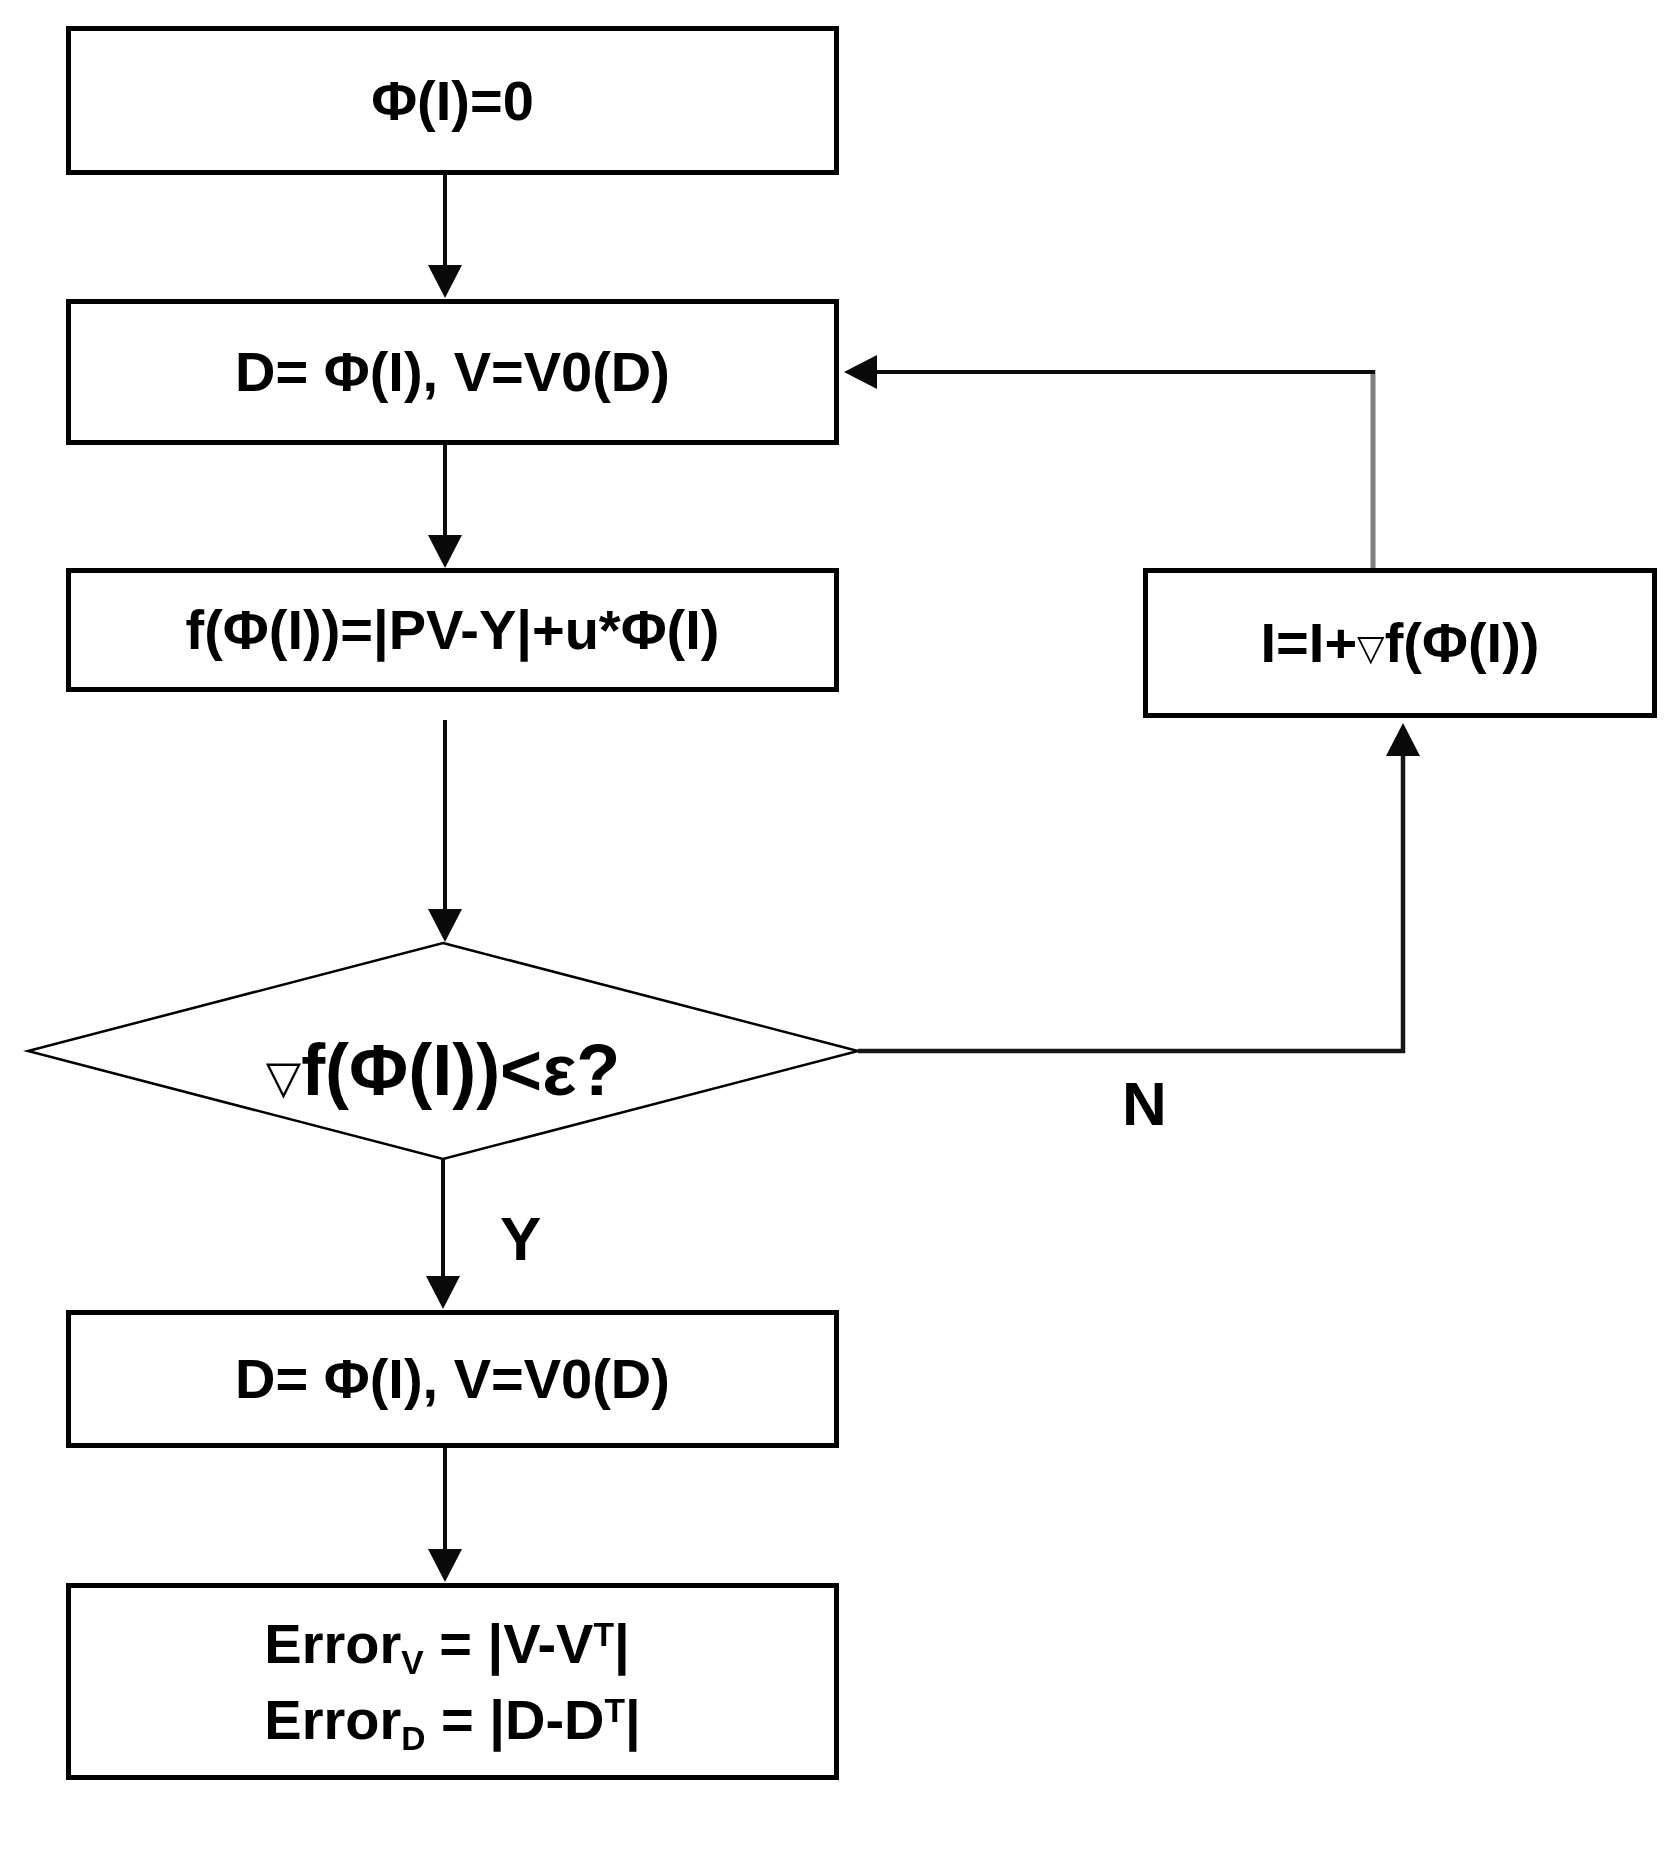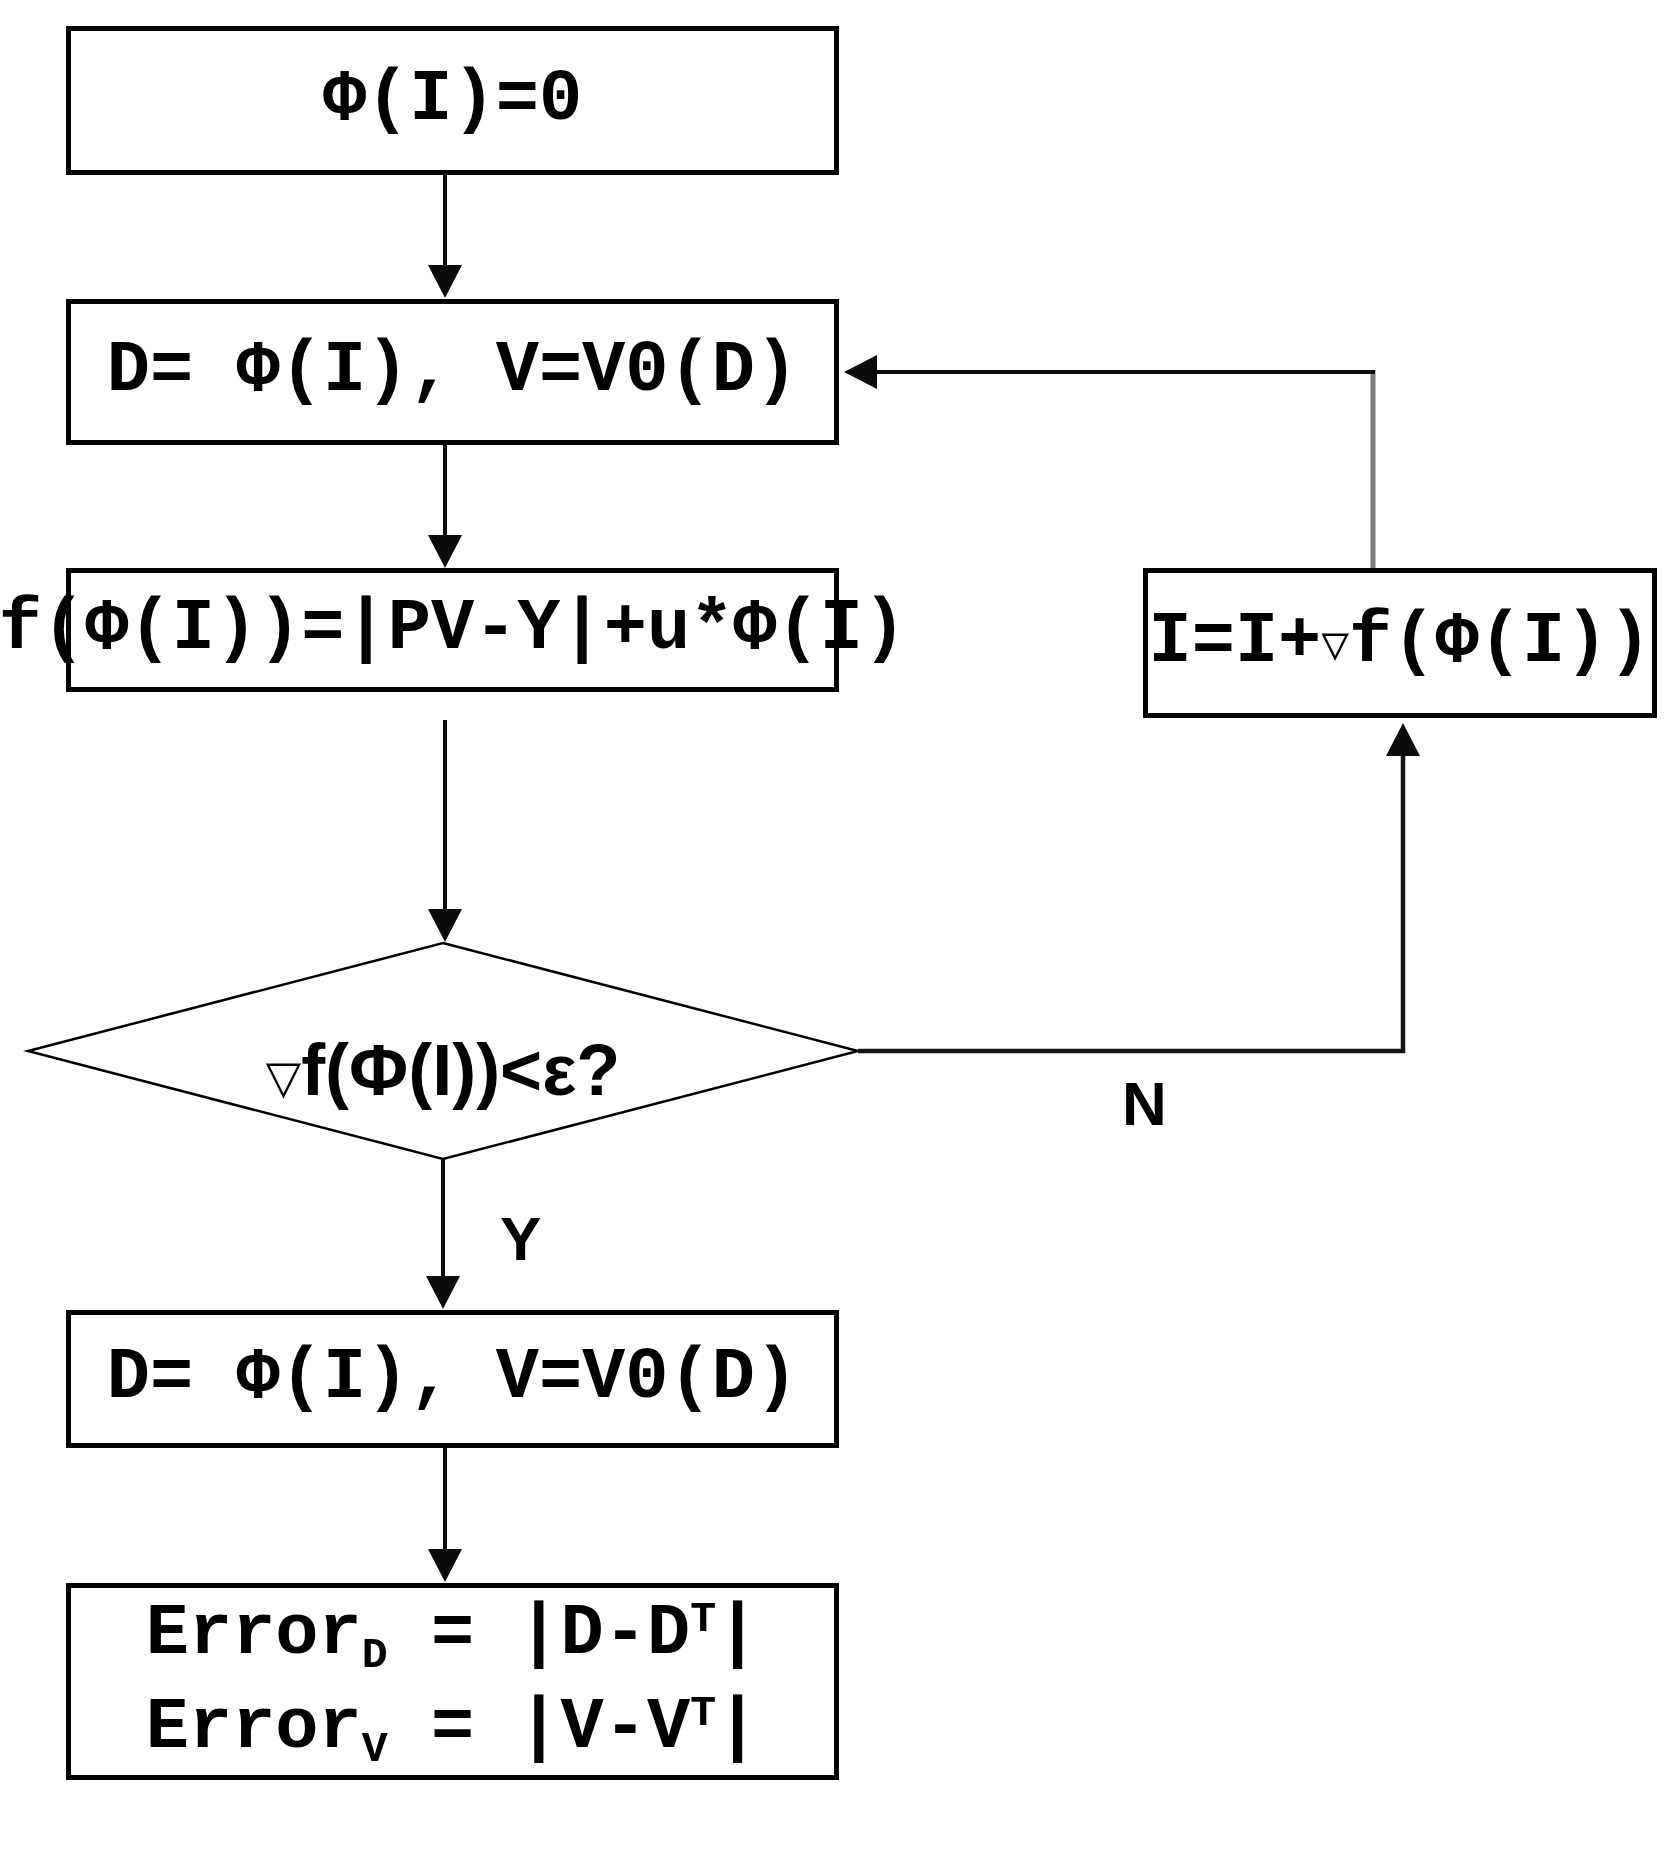--- a/index.html
+++ b/index.html
@@ -6,21 +6,21 @@
   .canvas {
     position:relative; width:1680px; height:1866px; background:#ffffff;
     font-family:"Liberation Sans","DejaVu Sans",sans-serif;
     font-weight:bold; color:#000000; overflow:hidden;
   }
   .connectors { position:absolute; left:0; top:0; z-index:1; }
   .node {
     position:absolute; box-sizing:border-box; z-index:2;
     border:5px solid #000; background:#fff;
     display:flex; align-items:center; justify-content:center;
-    font-size:72px; line-height:1.1; white-space:pre; text-align:right;font-family:Liberation Mono, monospace;
+    font-size:56px; line-height:1.1; white-space:pre; text-align:left;
   }
   .overlay-label {
     position:absolute; z-index:2; background:transparent;
     display:flex; align-items:flex-end; justify-content:center;
     font-size:72px; white-space:pre; text-align:center;
   }
   .edge-label { position:absolute; z-index:2; font-size:62px; }
   .errors-stack { display:flex; flex-direction:column; gap:14px; }
   .sub { font-size:0.60em; vertical-align:-0.32em; line-height:0; }
   .sup { font-size:0.60em; vertical-align:0.52em; line-height:0; }
@@ -84,18 +84,18 @@
   <div class="edge-label" style="left:1122px; top:1068px;">
     <span>N</span>
   </div>
 
   <div class="node" style="left:66px; top:1310px; width:773px; height:138px;">
     <span>D= Φ(I), V=V0(D)</span>
   </div>
 
   <div class="node" style="left:66px; top:1583px; width:773px; height:197px;">
     <div class="errors-stack">
+      <div><span>Error</span><span class="sub">V</span><span> = |V-V</span><span class="sup">T</span><span>|</span></div>
       <div><span>Error</span><span class="sub">D</span><span> = |D-D</span><span class="sup">T</span><span>|</span></div>
-      <div><span>Error</span><span class="sub">V</span><span> = |V-V</span><span class="sup">T</span><span>|</span></div>
     </div>
   </div>
 
 </div>
 
 </body></html>

